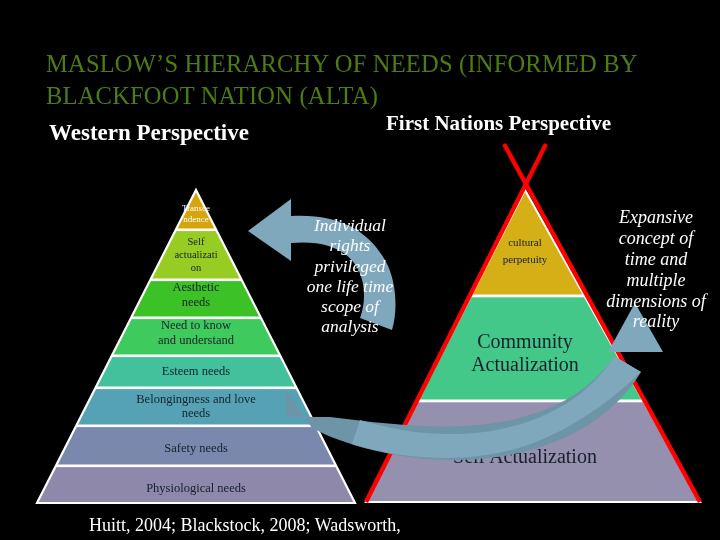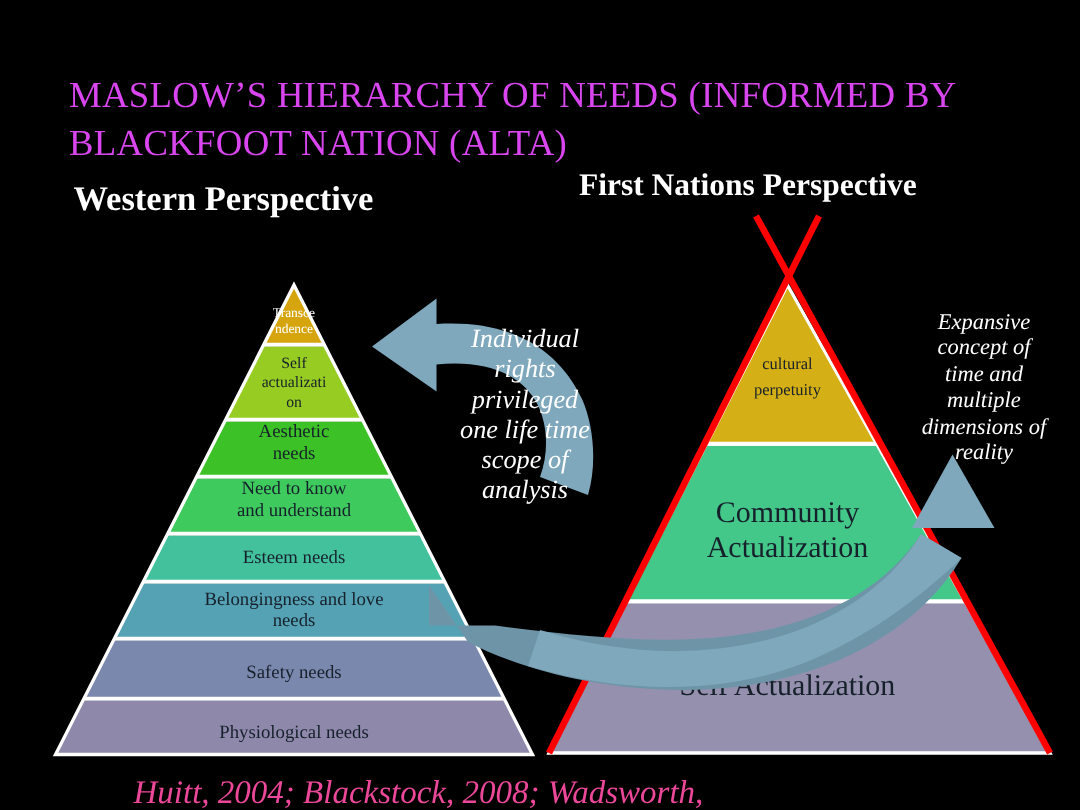--- a/index.html
+++ b/index.html
@@ -13,21 +13,21 @@
     height: 540px;
     background: #000000;
     overflow: hidden;
     font-family: "Liberation Serif", "DejaVu Serif", serif;
   }
   #slide-title {
     position: absolute;
     left: 46px;
     top: 48px;
     width: 640px;
-    color: #d946ef;
+    color: #4d7c0f;
     font-size: 24.5px;
     line-height: 1.32;
     letter-spacing: 0.2px;
     font-weight: normal;
     white-space: pre-line;
   }
   .perspective-heading {
     position: absolute;
     color: #ffffff;
     font-weight: bold;
@@ -40,44 +40,43 @@
   }
   #first-nations-heading {
     left: 386px;
     top: 111px;
     font-size: 21px;
   }
   #citation {
     position: absolute;
     left: 89px;
     top: 515px;
-    color: #ec4899;
-    font-size: 22px;
+    color: #ffffff;
+    font-size: 18px;
     white-space: nowrap;
-    font-style: italic;
   }
   .callout {
     position: absolute;
     color: #ffffff;
     text-align: center;
     line-height: 1.16;
     white-space: pre-line;
     font-style: italic;
   }
   #callout-left {
     left: 294px;
     top: 215px;
     width: 112px;
     font-size: 17.5px;
   }
   #callout-right {
     left: 596px;
     top: 207px;
     width: 120px;
-    font-size: 15px;
+    font-size: 18px;
   }
   svg { position: absolute; left: 0; top: 0; }
   #pyramids { width: 720px; height: 540px; }
   .tier-label {
     font-family: "Liberation Serif", "DejaVu Serif", serif;
     fill: #16202b;
     text-anchor: middle;
   }
   .tier-label-light { fill: #ffffff; }
 </style>

